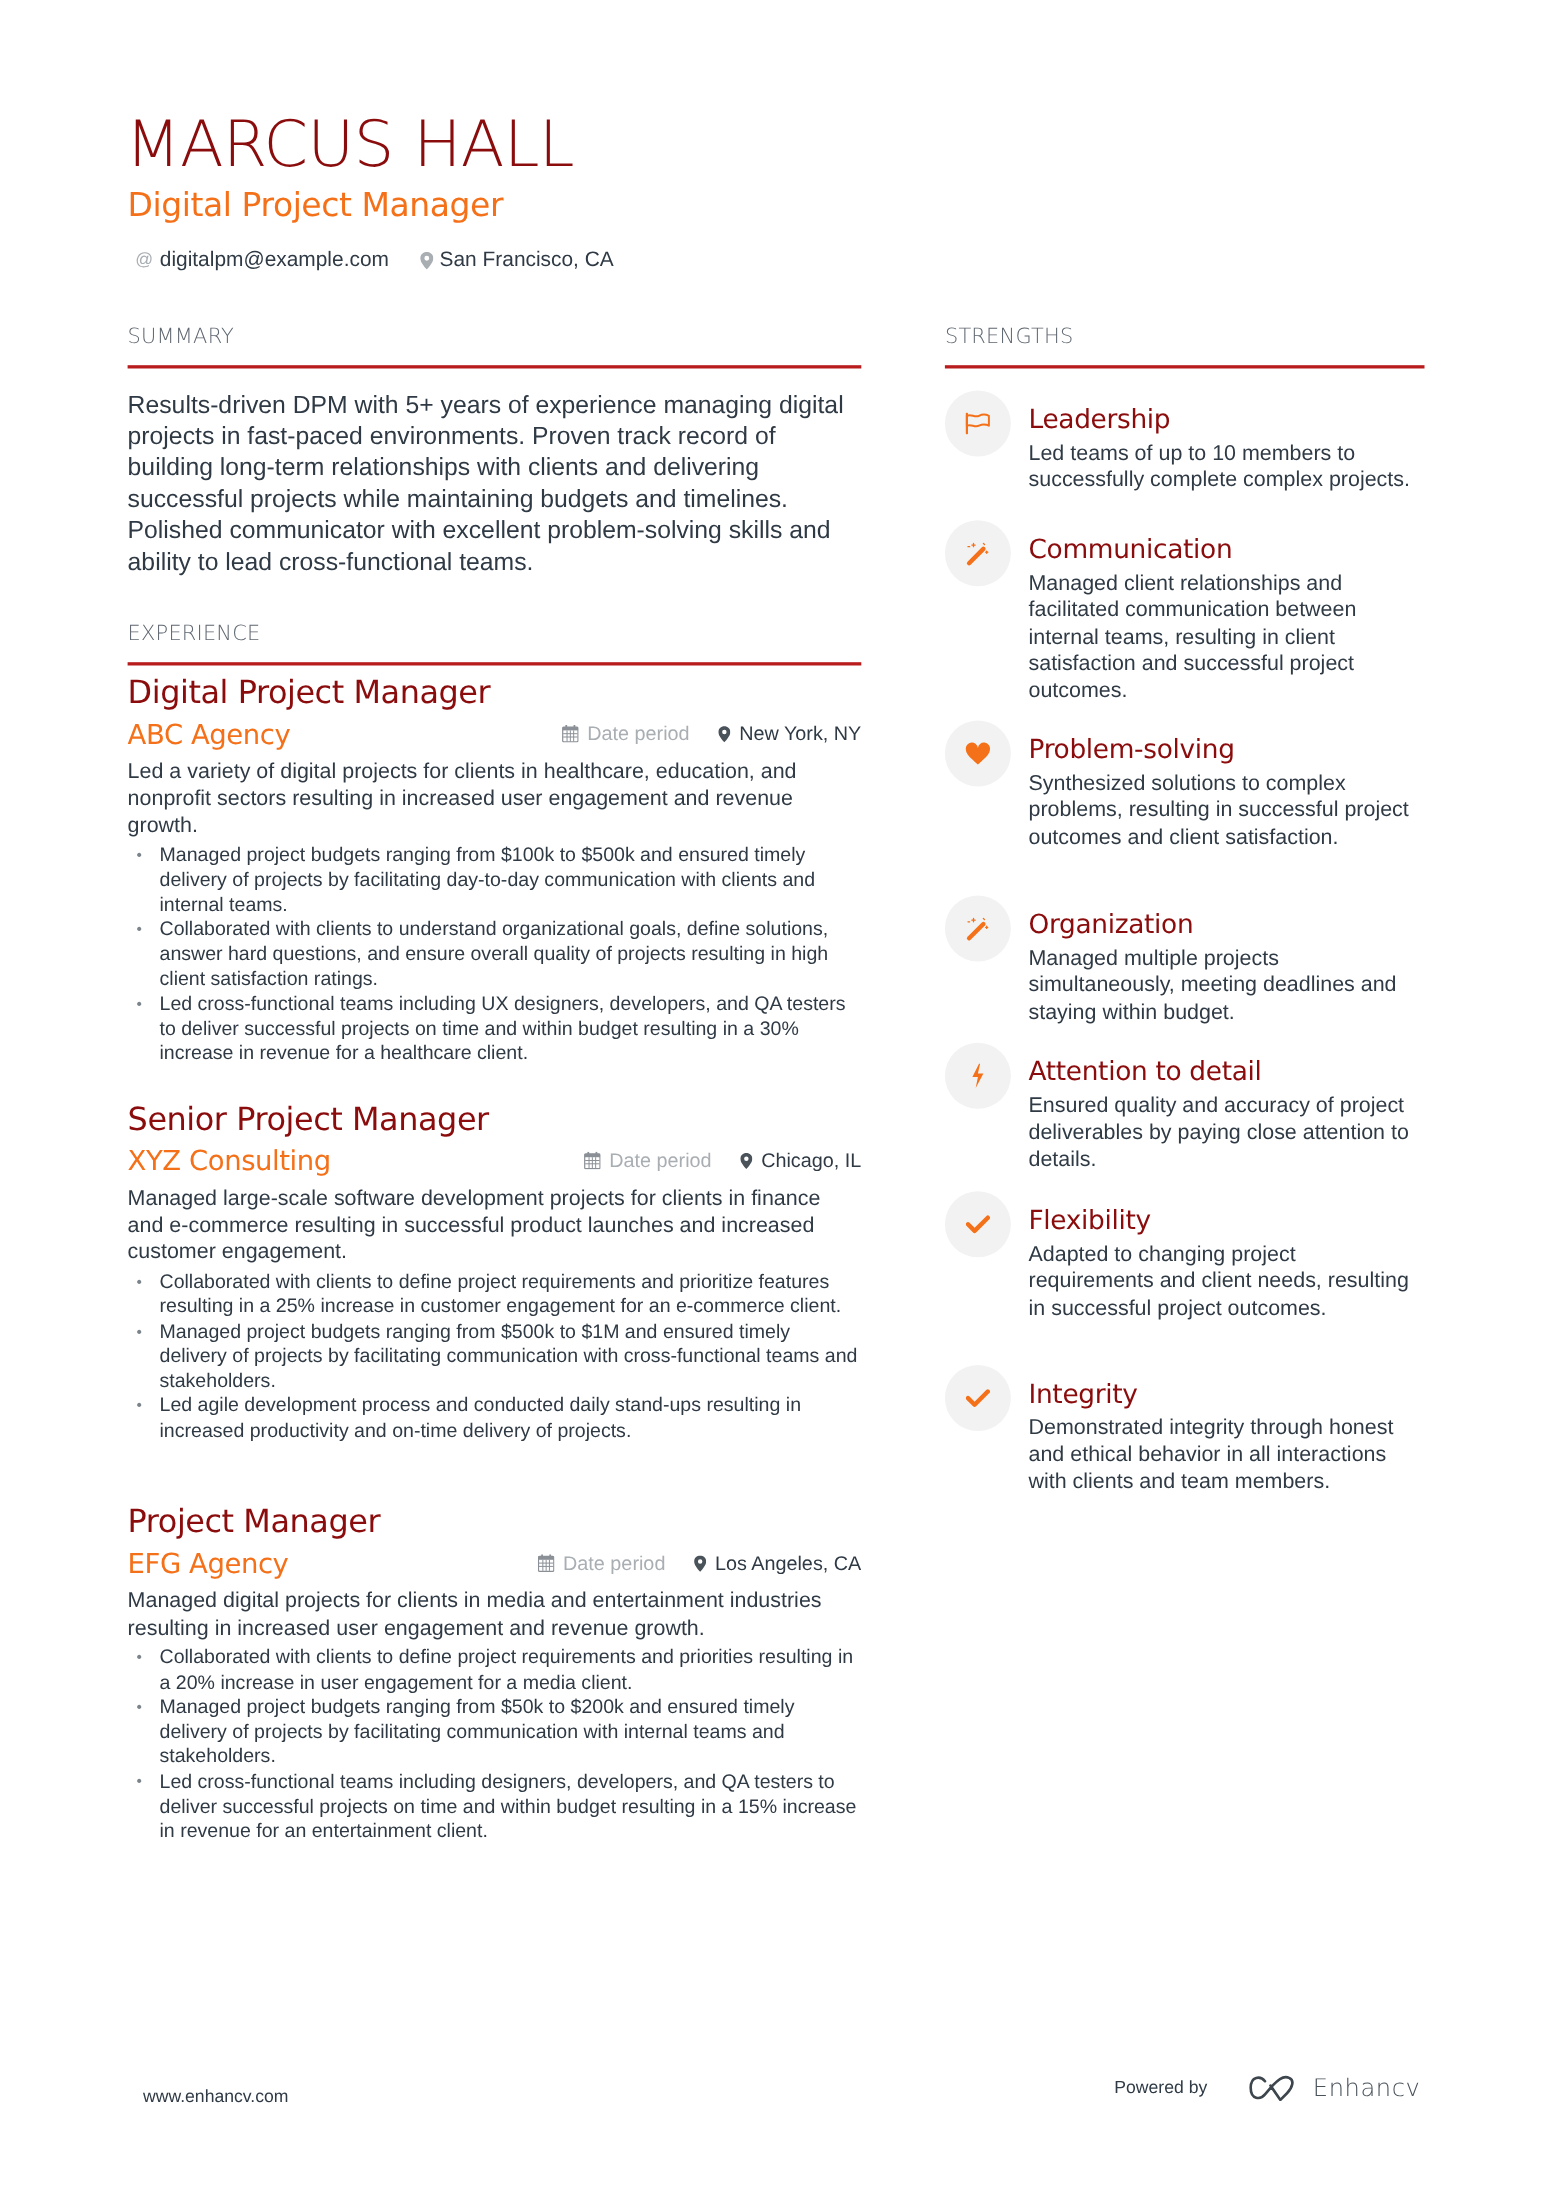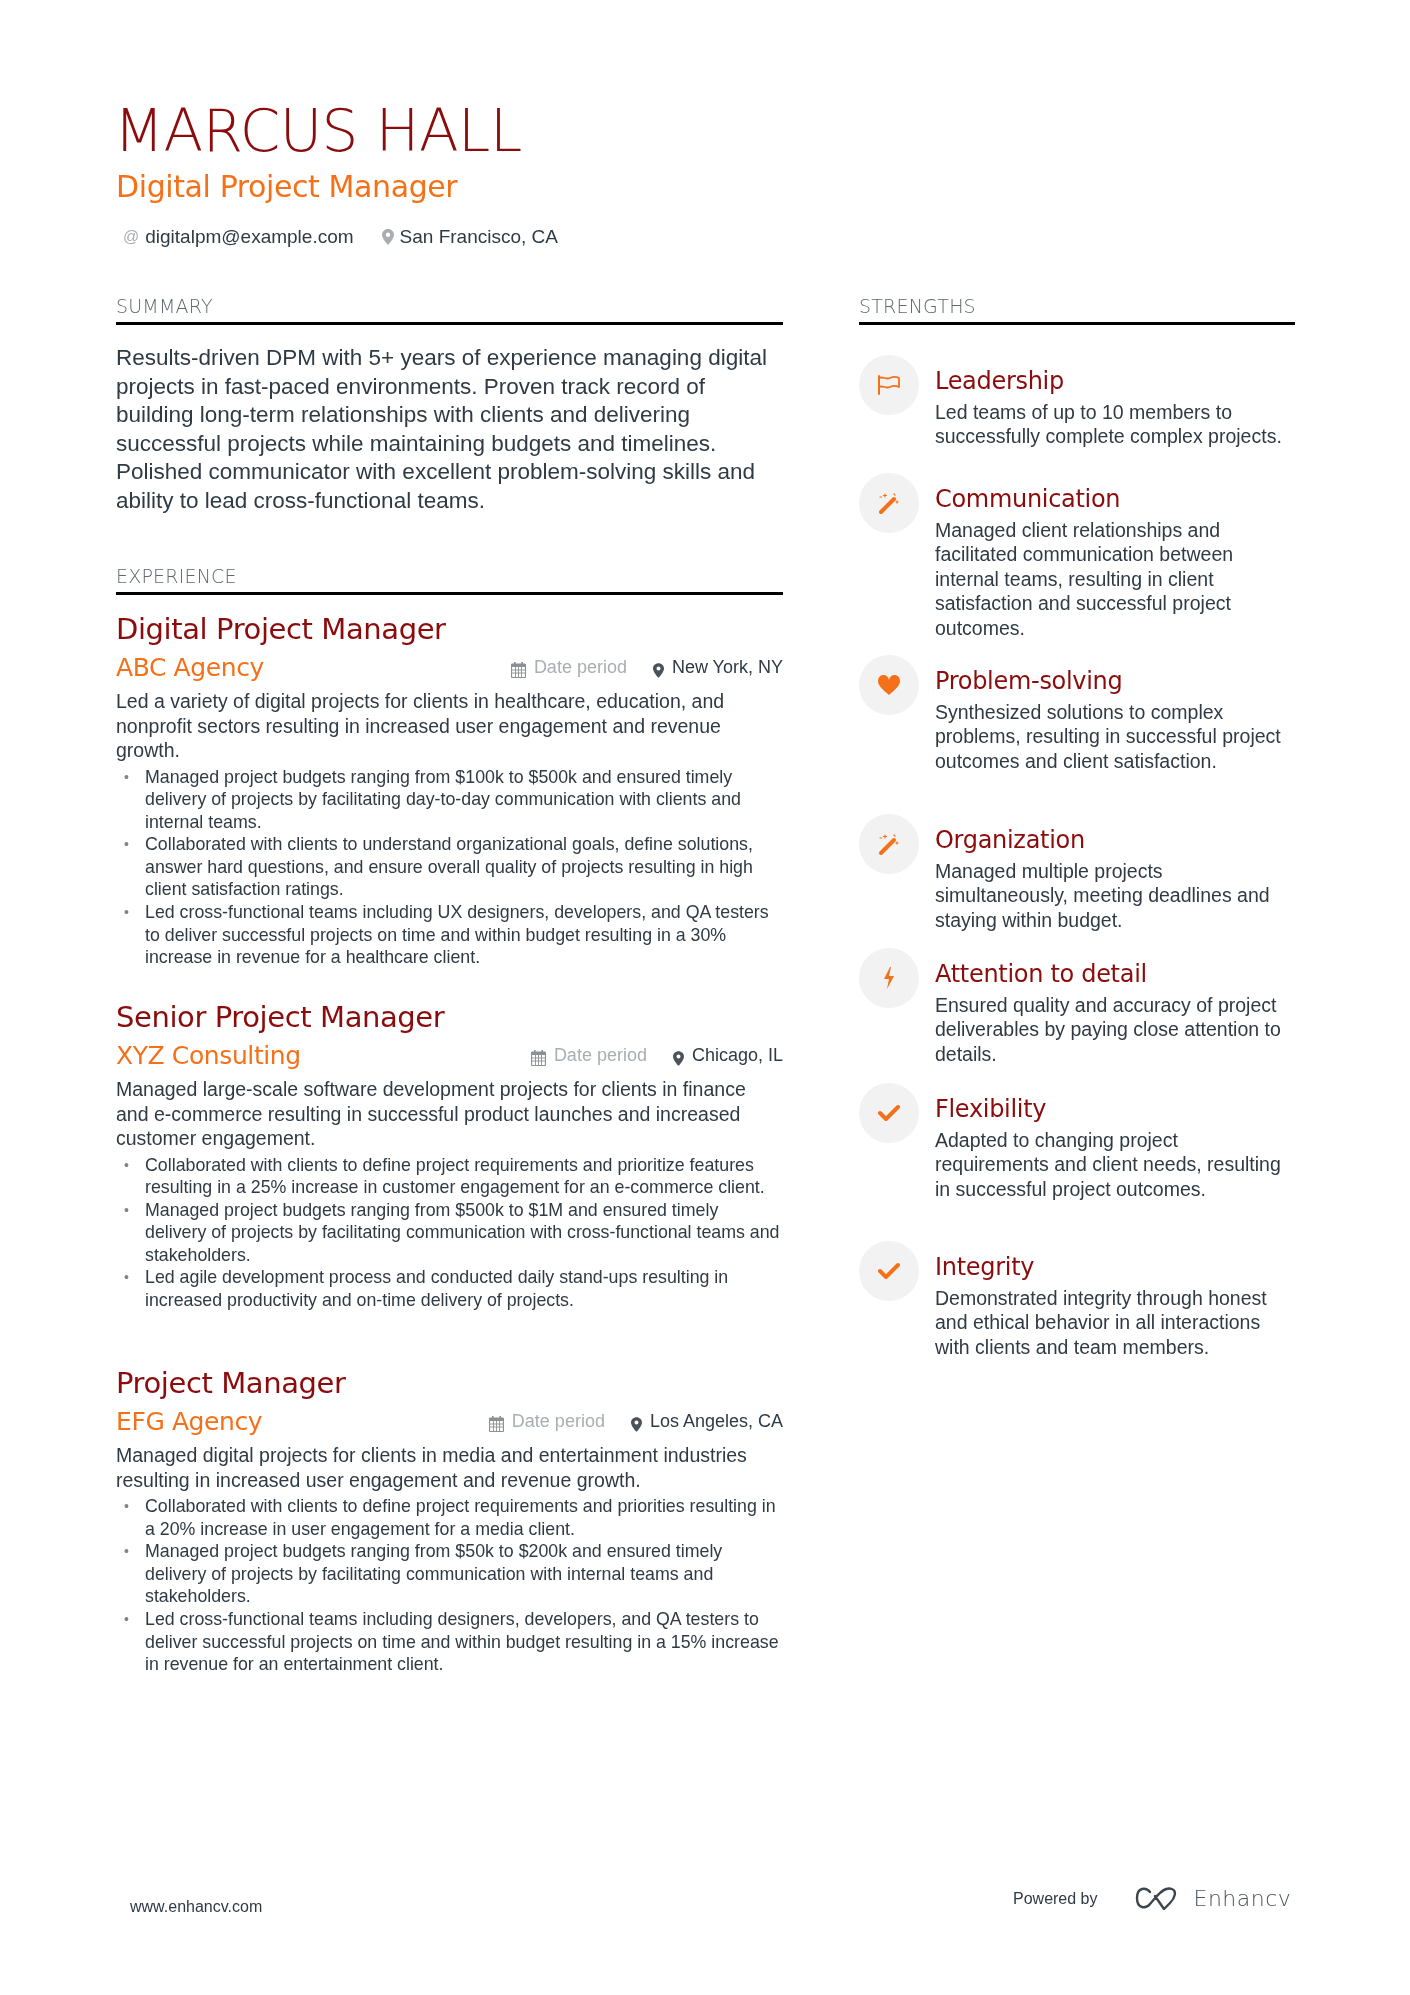--- a/index.html
+++ b/index.html
@@ -8,30 +8,30 @@
 
   .name { position: absolute; left: 114px; top: 98px; font-size: 58px; line-height: 66px; color: #8b0c0c; font-family: "DejaVu Sans", sans-serif; font-weight: 300; letter-spacing: -0.5px; }
   .role { position: absolute; left: 116px; top: 168px; font-size: 30px; line-height: 38px; color: #f47119; font-family: "DejaVu Sans", sans-serif; letter-spacing: -0.4px; }
   .contacts { position: absolute; left: 123px; top: 224px; display: flex; gap: 28px; font-size: 19px; line-height: 26px; color: #2f3a45; }
   .contact { display: flex; align-items: center; gap: 6px; }
   .contact .ico { color: #a9aeb3; font-size: 16px; display: inline-flex; align-items: center; }
 
   .col-left { position: absolute; left: 116px; width: 667px; }
   .col-right { position: absolute; left: 859px; width: 436px; }
 
-  .sec-head { font-family: "DejaVu Sans", sans-serif; font-size: 19px; color: #5f6770; letter-spacing: 0.2px; line-height: 22px; padding-bottom: 5px; border-bottom: 3px solid #000000; font-weight: 300; }
+  .sec-head { font-family: "DejaVu Sans", sans-serif; font-size: 19px; color: #5f6770; letter-spacing: 0.2px; line-height: 22px; padding-bottom: 15px; border-bottom: 3px solid #b91c1c; font-weight: 300; }
 
   .summary-text { font-size: 22.5px; line-height: 28.6px; color: #2f3a45; margin-top: 19px; }
 
   .job { position: absolute; left: 0; width: 667px; }
   .job-title { font-family: "DejaVu Sans", sans-serif; font-size: 29px; line-height: 36px; color: #8b0c0c; letter-spacing: -0.4px; }
   .job-row { display: flex; justify-content: space-between; align-items: center; margin-top: 3px; height: 34px; }
   .company { font-family: "DejaVu Sans", sans-serif; font-size: 25px; color: #f47119; letter-spacing: -0.4px; }
   .meta { display: flex; align-items: center; gap: 26px; font-size: 18px; }
-  .meta-item { display: flex; align-items: flex-end; gap: 8px; }
+  .meta-item { display: flex; align-items: center; gap: 8px; }
   .date { color: #a9aeb3; }
   .loc { color: #2f3a45; }
   .meta svg { display: block; }
   .job-desc { font-size: 19.5px; line-height: 24.5px; color: #2f3a45; margin-top: 5px; }
   .bullets { list-style: none; margin-top: 3px; }
   .bullets li { position: relative; padding-left: 29px; font-size: 17.8px; line-height: 22.6px; color: #2f3a45; }
   .bullets li::before { content: "•"; position: absolute; left: 8px; top: 0; color: #7b838b; font-size: 14px; }
 
   .strength { position: absolute; left: 0; width: 436px; display: flex; }
   .s-icon { width: 60px; height: 60px; border-radius: 50%; background: #f2f2f2; flex: none; display: flex; align-items: center; justify-content: center; margin-top: -12px; }

